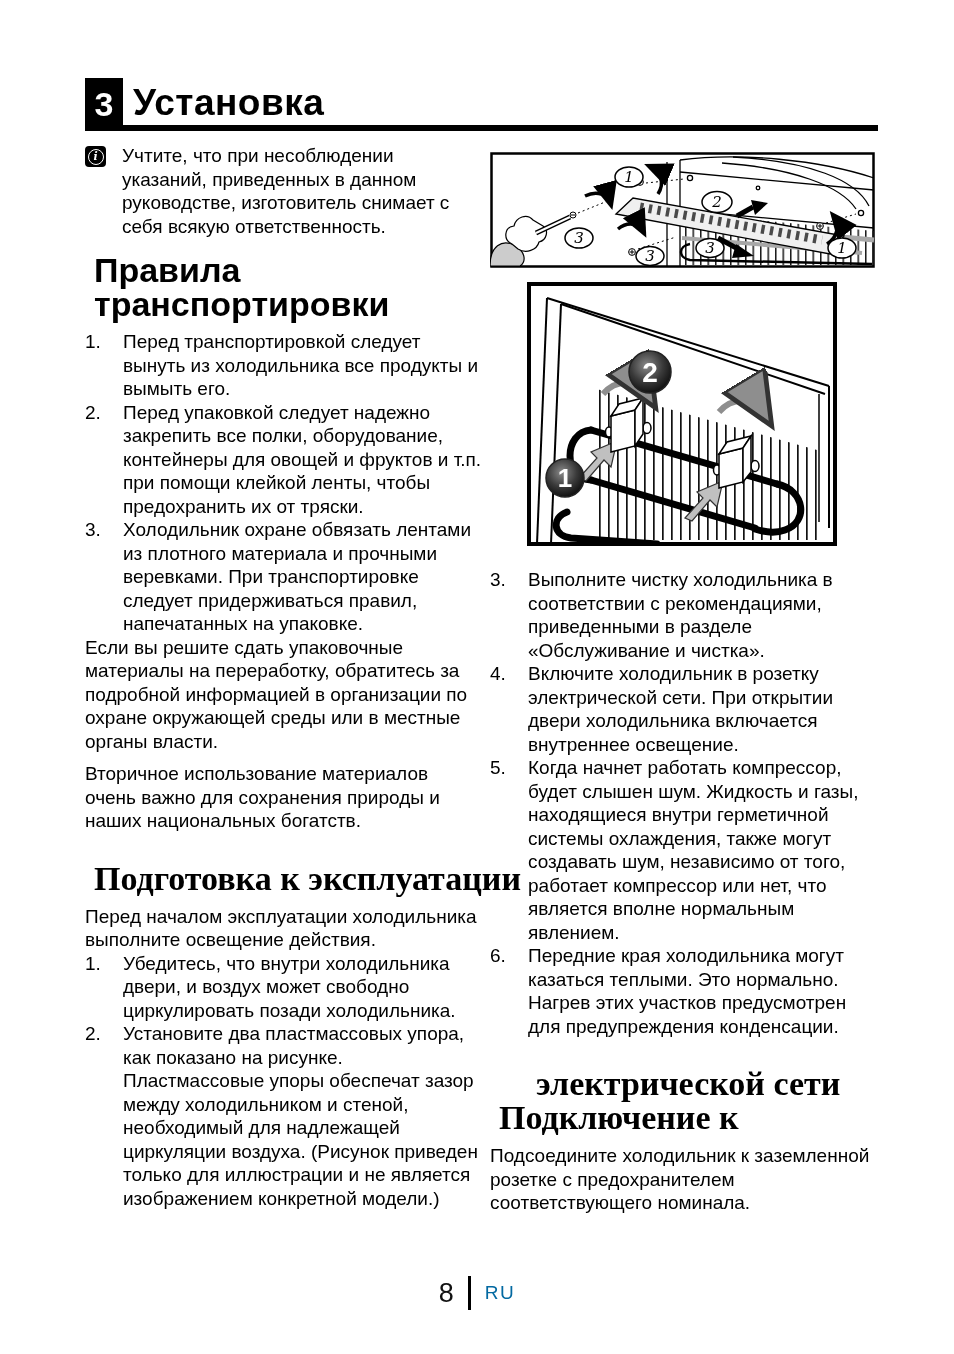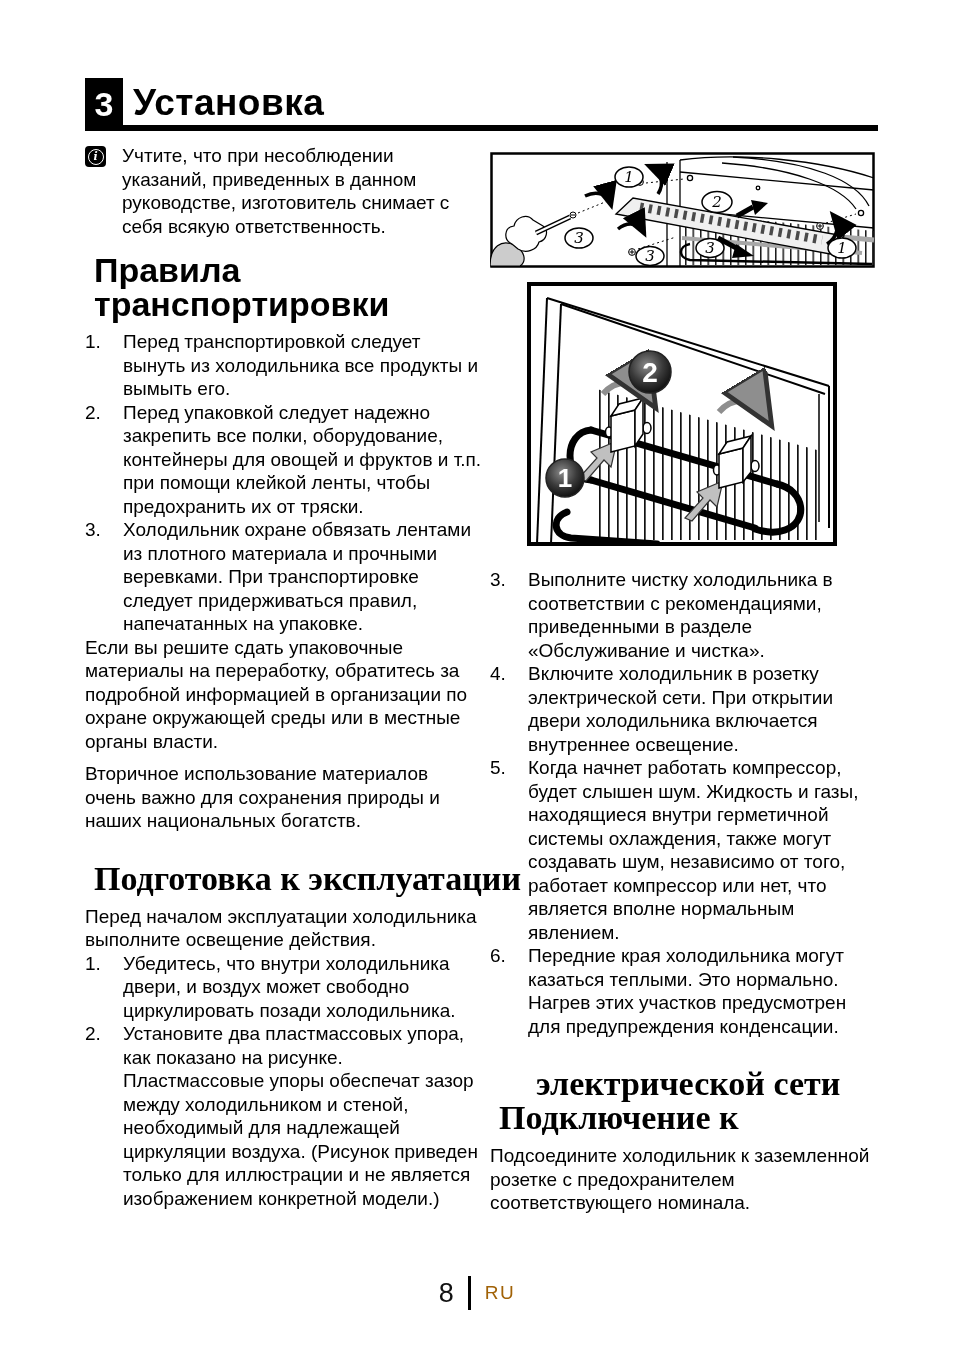--- a/index.html
+++ b/index.html
@@ -43,21 +43,21 @@
   
   .figure{display:block;background:#fff;}
   .fig1{width:385px;height:116px;}
   .fig2{width:310px;height:264px;margin-top:14px;margin-left:37px;}
   .list-after-fig{margin-top:22px;}
 
   
   .footer{position:absolute;left:0;top:1276px;width:954px;display:flex;align-items:center;justify-content:center;gap:14px;}
   .page-num{font-size:27px;font-weight:400;color:#111;}
   .footer-divider{width:3px;height:34px;background:#000;}
-  .lang{font-size:19px;letter-spacing:1.5px;color:#a16207;}
+  .lang{font-size:19px;letter-spacing:1.5px;color:#0369a1;}
 
   svg text.callout{font-family:"DejaVu Serif",serif;font-style:italic;font-size:15px;fill:#000;}
   svg text.badge-num{font-family:"Liberation Sans",sans-serif;font-weight:700;fill:#fff;}
 </style>
 </head>
 <body>
 
 <div class="page">
 
   <div class="chapter-header">

